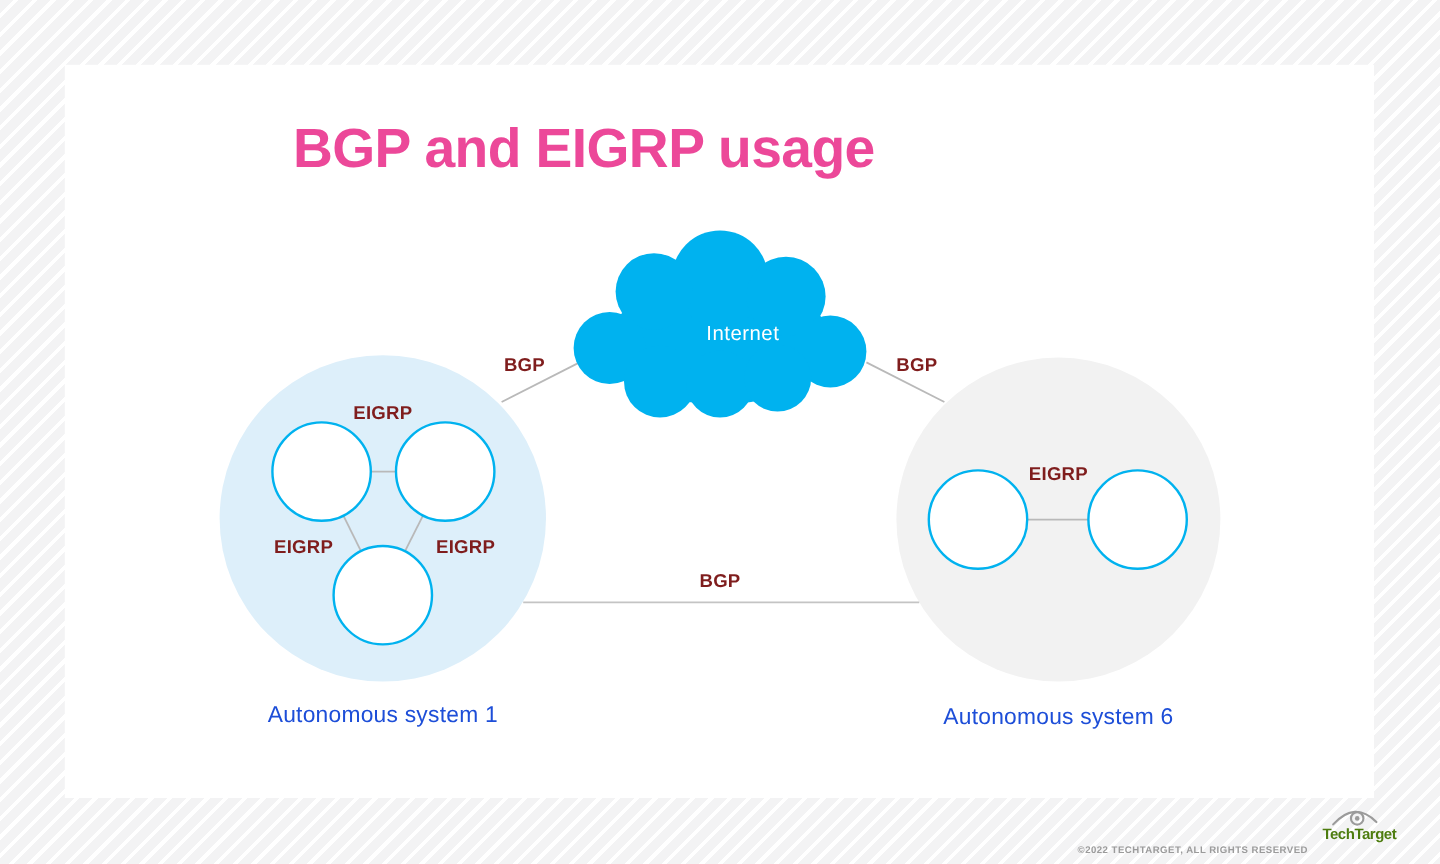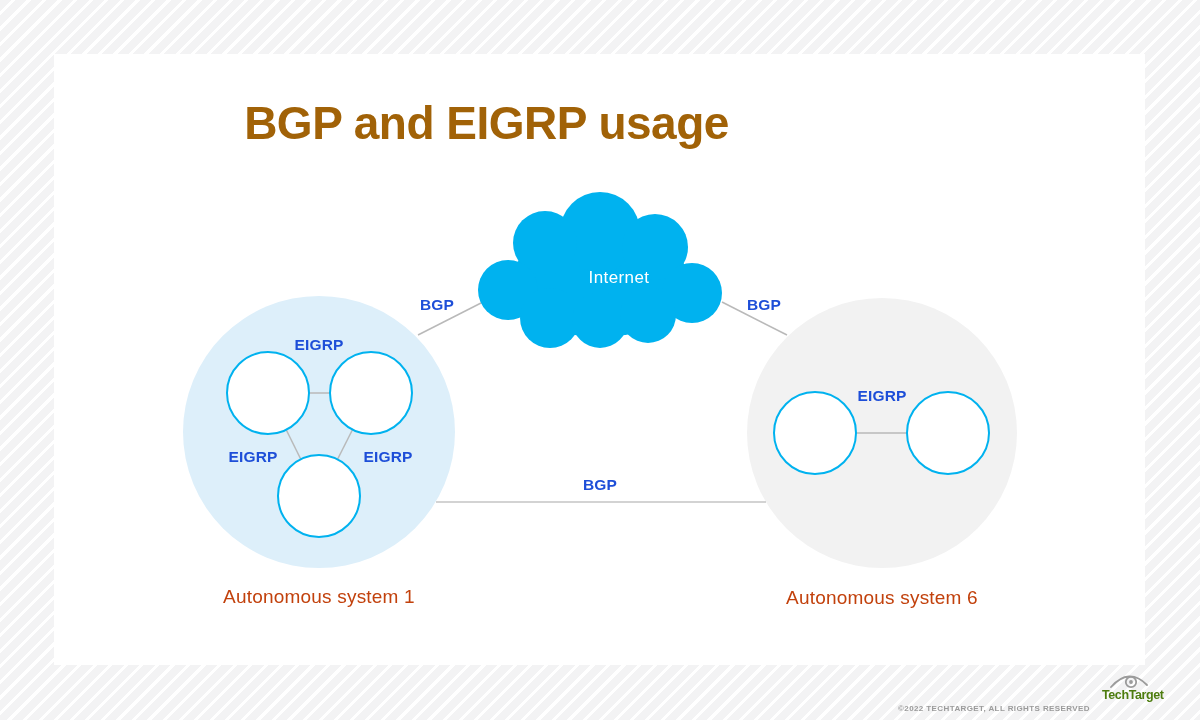--- a/index.html
+++ b/index.html
@@ -20,47 +20,47 @@
     background: #ffffff;
   }
   .title {
     position: absolute;
     left: 0; top: 96px;
     width: 973px;
     text-align: center;
     font-size: 46px;
     font-weight: 700;
     letter-spacing: -0.5px;
-    color: #a16207;
+    color: #ec4899;
   }
   svg.diagram {
     position: absolute;
     left: 0; top: 0;
     width: 1200px; height: 720px;
   }
   .lbl {
     position: absolute;
     transform: translate(-50%, -50%);
     white-space: nowrap;
-    color: #1d4ed8;
+    color: #7f1d1d;
     font-size: 15.5px;
     font-weight: 700;
     letter-spacing: 0.2px;
   }
   .lbl.cloud-lbl {
     color: #ffffff;
     font-weight: 400;
     font-size: 17px;
     letter-spacing: 0.4px;
   }
   .lbl.as-lbl {
     font-weight: 400;
     font-size: 19px;
     letter-spacing: 0.2px;
-    color: #c2410c;
+    color: #1d4ed8;
   }
   .footer-copy {
     position: absolute;
     top: 704px;
     right: 110px;
     font-size: 8px;
     letter-spacing: 0.4px;
     color: #9b9b9b;
     font-weight: 700;
   }

